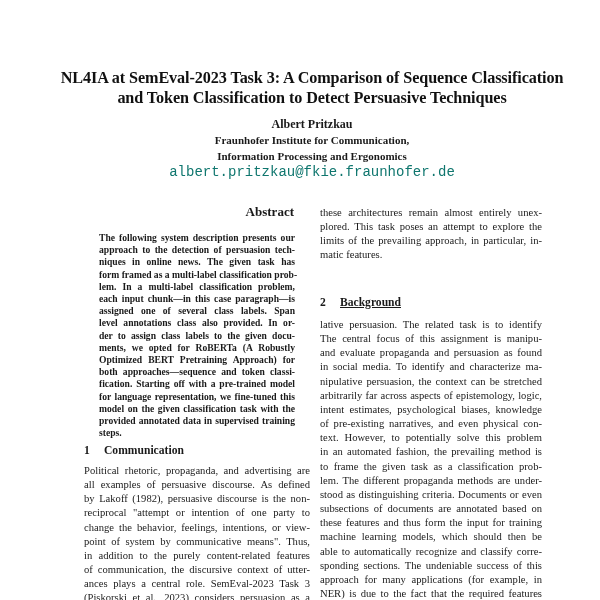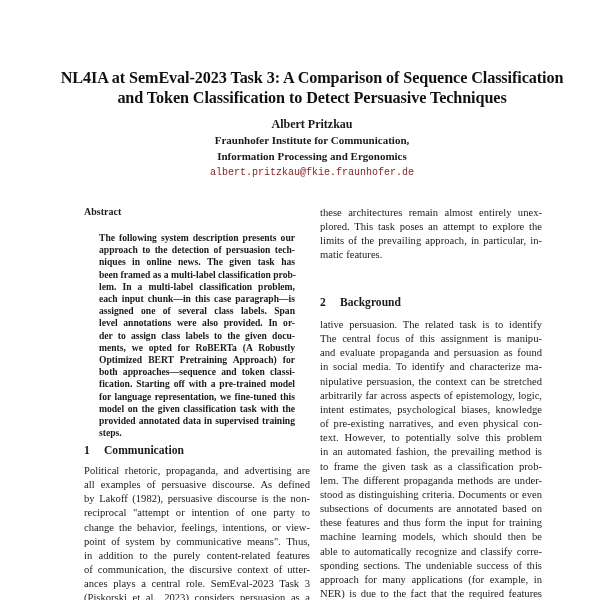--- a/index.html
+++ b/index.html
@@ -4,23 +4,23 @@
 <style>
   html, body { margin:0; padding:0; background:#ffffff; }
   body { width:600px; height:600px; overflow:hidden; position:relative;
          font-family:"Liberation Serif", "DejaVu Serif", serif; color:#1a1a1a; }
   .page { position:absolute; left:0; top:0; width:600px; height:600px;margin-left:12px; }
   .title { position:absolute; left:40px; top:68px; width:520px; text-align:center;
            font-weight:bold; font-size:16.2px; line-height:20px; letter-spacing:-0.1px; color:#111; }
   .author-block { position:absolute; left:100px; top:116px; width:400px; text-align:center; }
   .author-name { font-weight:bold; font-size:12px; line-height:16px; }
   .aff { font-size:11px; line-height:16px;font-weight:bold; }
-  .email { font-family:"Liberation Mono", "DejaVu Sans Mono", monospace; font-size:10px; line-height:17px; color:#7f1d1d; }
-  .abstract-heading { position:absolute; left:72px; top:205px; width:226px; text-align:left;
-                      font-weight:bold; font-size:10px; line-height:14px; }
+  .email { font-family:"Liberation Mono", "DejaVu Sans Mono", monospace; font-size:14px; line-height:17px; color:#0f766e; }
+  .abstract-heading { position:absolute; left:56px; top:205px; width:226px; text-align:right;
+                      font-weight:bold; font-size:13px; line-height:14px; }
   .abstract-body { position:absolute; left:87px; top:232px; width:196px; font-size:9.6px;
                    line-height:12.2px; text-align:justify; hyphens:none; }
   .abstract-body .ln { display:block; text-align:justify; text-align-last:justify; white-space:nowrap;font-weight:bold; }
   .abstract-body .ln.last { text-align-last:left; }
   .sec-heading { position:absolute; font-weight:bold; font-size:11.6px; line-height:14px; }
   .sec-heading .num { display:inline-block; width:20px; }
   .body-text { position:absolute; font-size:10.6px; line-height:14.15px; }
   .body-text .ln { display:block; text-align:justify; text-align-last:justify; white-space:nowrap; }
   .body-text .ln.last { text-align-last:left; }
 </style>
@@ -40,25 +40,25 @@
     <div class="aff">Information Processing and Ergonomics</div>
     <div class="email">albert.pritzkau@fkie.fraunhofer.de</div>
   </div>
 
   <div class="abstract-heading">Abstract</div>
 
   <div class="abstract-body">
     <span class="ln">The following system description presents our</span>
     <span class="ln">approach to the detection of persuasion tech-</span>
     <span class="ln">niques in online news.  The given task has</span>
-    <span class="ln">been framed as a multi-label classification prob-</span>
+    <span class="ln">form framed as a multi-label classification prob-</span>
     <span class="ln">lem.  In a multi-label classification problem,</span>
     <span class="ln">each input chunk—in this case paragraph—is</span>
     <span class="ln">assigned one of several class labels.   Span</span>
-    <span class="ln">level annotations were also provided.  In or-</span>
+    <span class="ln">level annotations class also provided.  In or-</span>
     <span class="ln">der to assign class labels to the given docu-</span>
     <span class="ln">ments, we opted for RoBERTa (A Robustly</span>
     <span class="ln">Optimized BERT Pretraining Approach) for</span>
     <span class="ln">both approaches—sequence and token classi-</span>
     <span class="ln">fication. Starting off with a pre-trained model</span>
     <span class="ln">for language representation, we fine-tuned this</span>
     <span class="ln">model on the given classification task with the</span>
     <span class="ln">provided annotated data in supervised training</span>
     <span class="ln last">steps.</span>
   </div>
@@ -80,21 +80,21 @@
     <span class="ln">(Piskorski et al., 2023) considers persuasion as a</span>
   </div>
 
   <div class="body-text" style="left:308px; top:206px; width:222px;">
     <span class="ln">these architectures remain almost entirely unex-</span>
     <span class="ln">plored. This task poses an attempt to explore the</span>
     <span class="ln">limits of the prevailing approach, in particular, in-</span>
     <span class="ln last">matic features.</span>
   </div>
 
-  <div class="sec-heading" style="left:308px; top:296px;">
+  <div class="sec-heading" style="left:308px; top:296px;text-decoration:underline;">
     <span class="num">2</span><span>Background</span>
   </div>
 
   <div class="body-text" style="left:308px; top:318px; width:222px;">
     <span class="ln">lative persuasion.  The related task is to identify</span>
     <span class="ln">The central focus of this assignment is manipu-</span>
     <span class="ln">and evaluate propaganda and persuasion as found</span>
     <span class="ln">in social media. To identify and characterize ma-</span>
     <span class="ln">nipulative persuasion, the context can be stretched</span>
     <span class="ln">arbitrarily far across aspects of epistemology, logic,</span>

